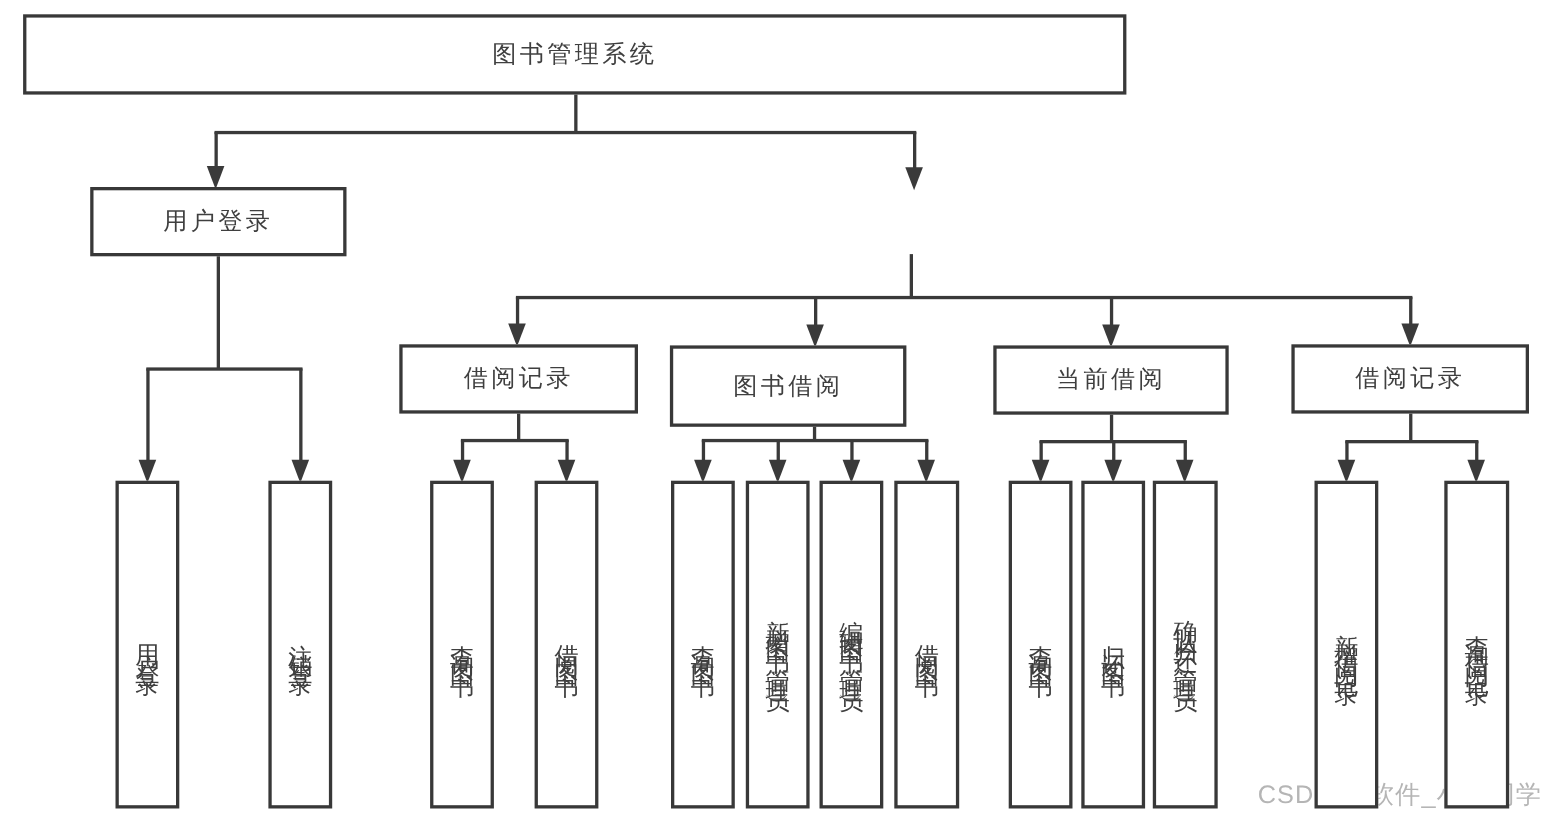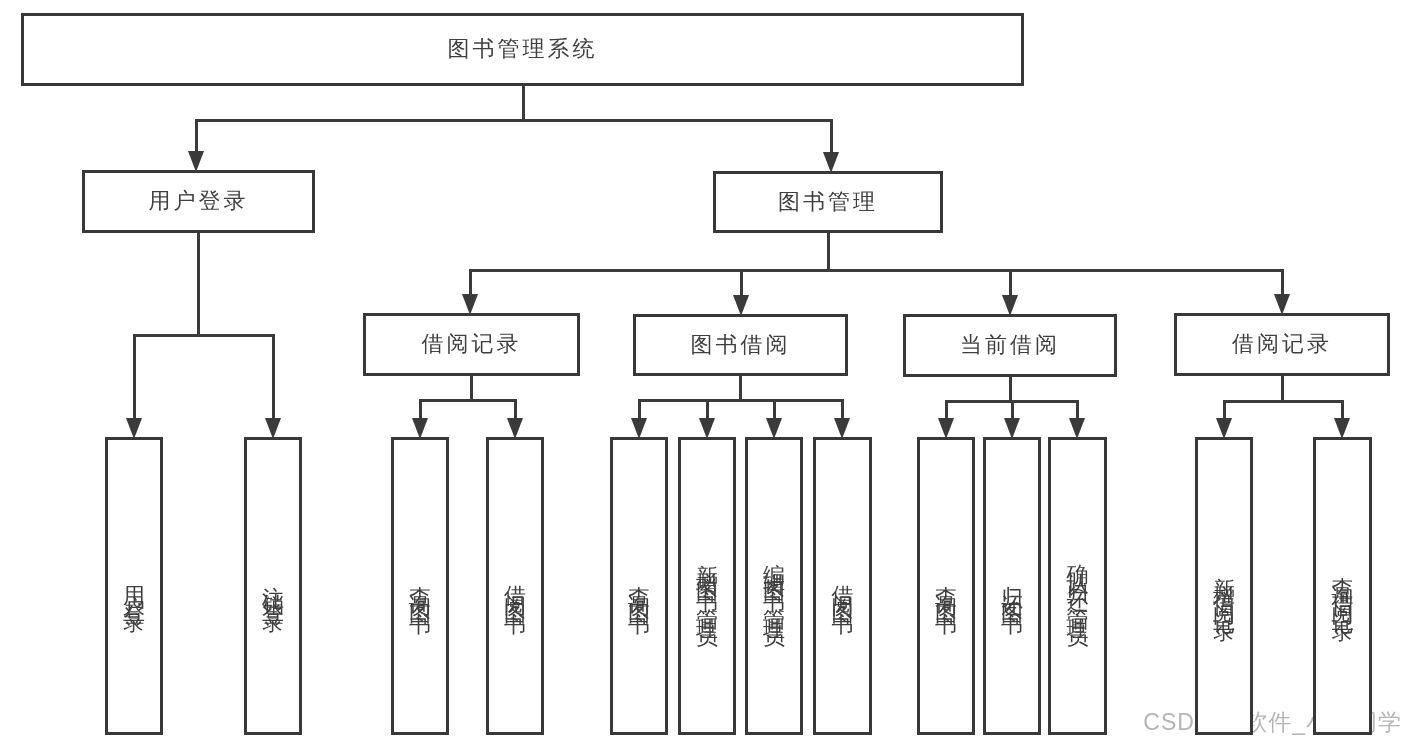--- a/index.html
+++ b/index.html
@@ -111,27 +111,24 @@
     <div class="seg" style="left: 1222.5px; top: 401px; width: 3px; height: 20px; background: rgb(58, 58, 58);"></div>
     <div class="arrowhead" style="left: 1216px; top: 418px; border-top-color: rgb(58, 58, 58);"></div>
     <div class="seg" style="left: 1340.5px; top: 401px; width: 3px; height: 20px; background: rgb(58, 58, 58);"></div>
     <div class="arrowhead" style="left: 1334px; top: 418px; border-top-color: rgb(58, 58, 58);"></div>
     <div class="node horizontal" style="left: 21px; top: 13px; width: 1003px; height: 73px; border-color: rgb(56, 56, 56);">
       <span class="label" style="color: rgb(63, 63, 63);">图书管理系统</span>
     </div>
     <div class="node horizontal" style="left: 82px; top: 170px; width: 233px; height: 63px; border-color: rgb(56, 56, 56);">
       <span class="label" style="color: rgb(63, 63, 63);">用户登录</span>
     </div>
-    <div class="node horizontal" style="left: 713px; top: 171px; width: 230px; height: 62px; border-color: rgb(56, 56, 56);">
-      <span class="label" style="color: rgb(63, 63, 63);">图书管理</span>
-    </div>
     <div class="node horizontal" style="left: 363px; top: 313px; width: 217px; height: 63px; border-color: rgb(56, 56, 56);">
       <span class="label" style="color: rgb(63, 63, 63);">借阅记录</span>
     </div>
-    <div class="node horizontal" style="left: 633px; top: 314px; width: 215px; height: 62px; border-color: rgb(56, 56, 56); align-items: center;">
+    <div class="node horizontal" style="left: 609px; top: 314px; width: 215px; height: 74px; border-color: rgb(56, 56, 56); align-items: center;">
       <span class="label" style="color: rgb(63, 63, 63);">图书借阅</span>
     </div>
     <div class="node horizontal" style="left: 903px; top: 314px; width: 214px; height: 63px; border-color: rgb(56, 56, 56);">
       <span class="label" style="color: rgb(63, 63, 63);">当前借阅</span>
     </div>
     <div class="node horizontal" style="left: 1174px; top: 313px; width: 216px; height: 63px; border-color: rgb(56, 56, 56);">
       <span class="label" style="color: rgb(63, 63, 63);">借阅记录</span>
     </div>
     <div class="node vertical" style="left: 105px; top: 437px; width: 58px; height: 298px; border-color: rgb(56, 56, 56);">
       <span class="label" style="color: rgb(63, 63, 63);">用户登录</span>

